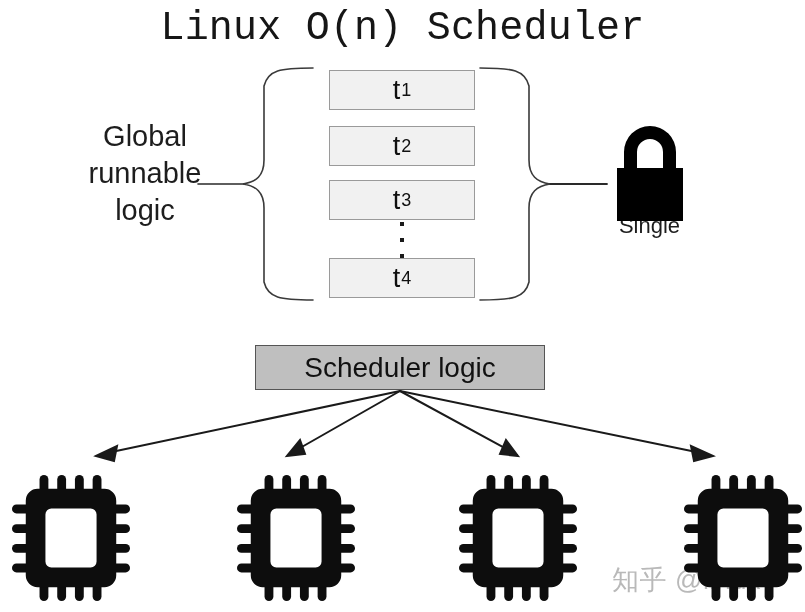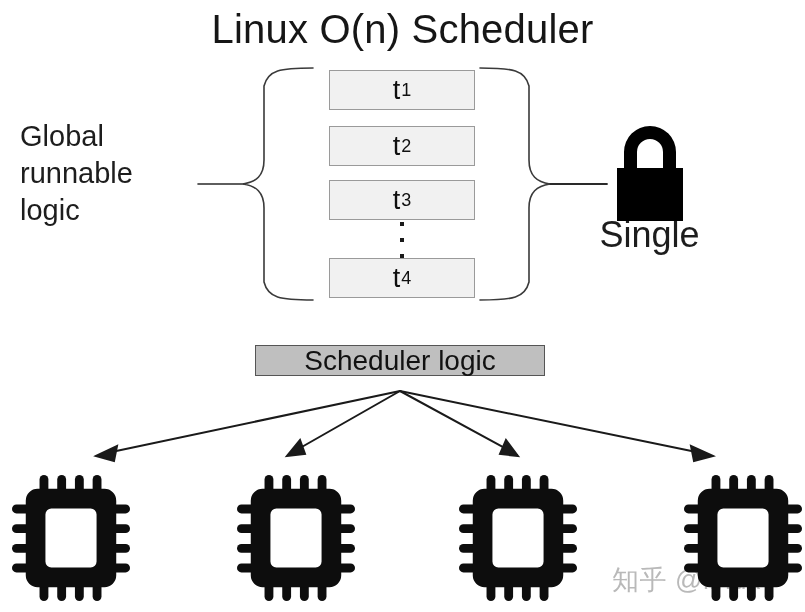--- a/index.html
+++ b/index.html
@@ -24,28 +24,29 @@
   #title {
     left: 0;
     top: 6px;
     width: 805px;
     text-align: center;
     font-size: 40px;
     font-weight: 400;
     letter-spacing: 0.2px;
     color: #161616;
     line-height: 1.15;
+    font-family: Liberation Mono, monospace;
   }
 
   
   #queue-label {
-    left: 20px;
+    left: 40px;
     top: 118px;
     width: 210px;
-    text-align: left;
+    text-align: center;
     font-size: 29px;
     line-height: 1.28;
     color: #1d1d1d;
   }
 
   
   .task-box {
     width: 146px;
     height: 40px;
     background: #f1f1f1;
@@ -80,38 +81,38 @@
     width: 4px;
     height: 4px;
     background: #1a1a1a;
   }
 
   
   #sched-box {
     left: 255px;
     top: 345px;
     width: 290px;
-    height: 31px;
+    height: 45px;
     background: #bfbfbf;
     border: 1.3px solid #555555;
     box-sizing: border-box;
     display: flex;
     align-items: center;
     justify-content: center;
     font-size: 28px;
     color: #111111;
   }
 
   
   #lock-label {
     left: 562px;
     top: 212px;
     width: 175px;
     text-align: center;
-    font-size: 36px;
+    font-size: 22px;
     line-height: 1.3;
     color: #1d1d1d;
   }
 
   
   #watermark {
     left: 612px;
     top: 562px;
     font-size: 27px;
     color: #b9b9b9;

